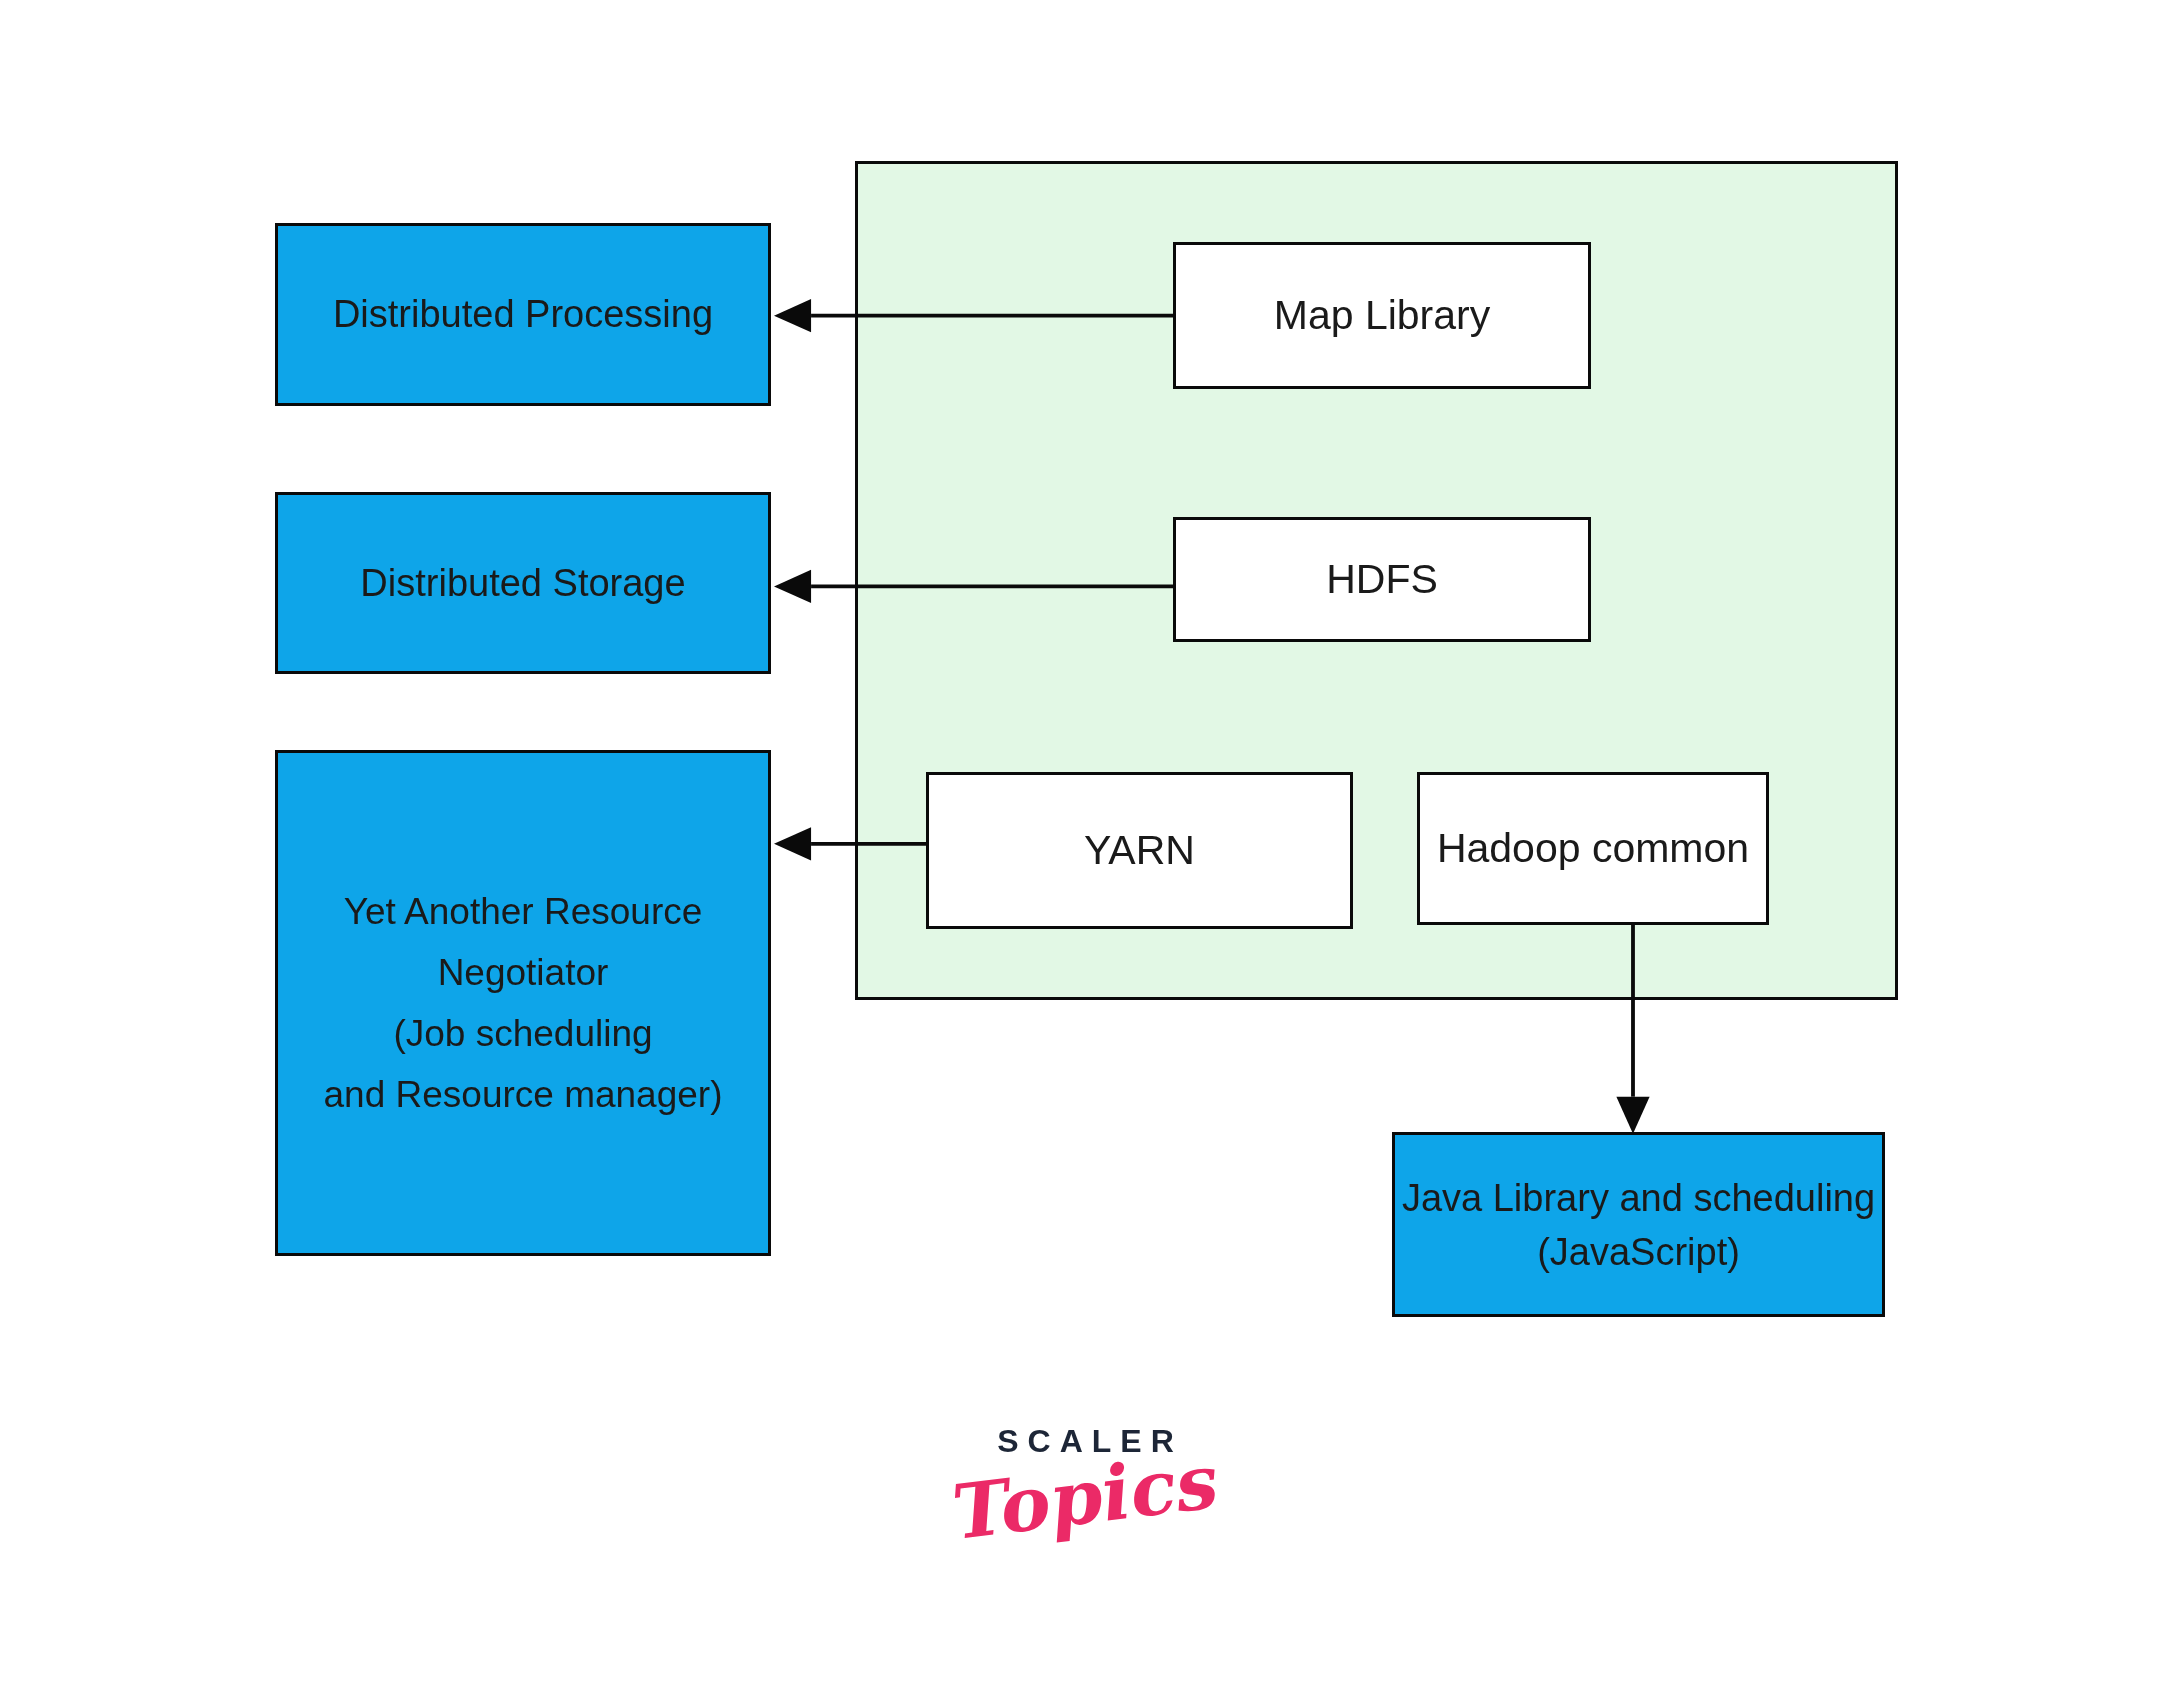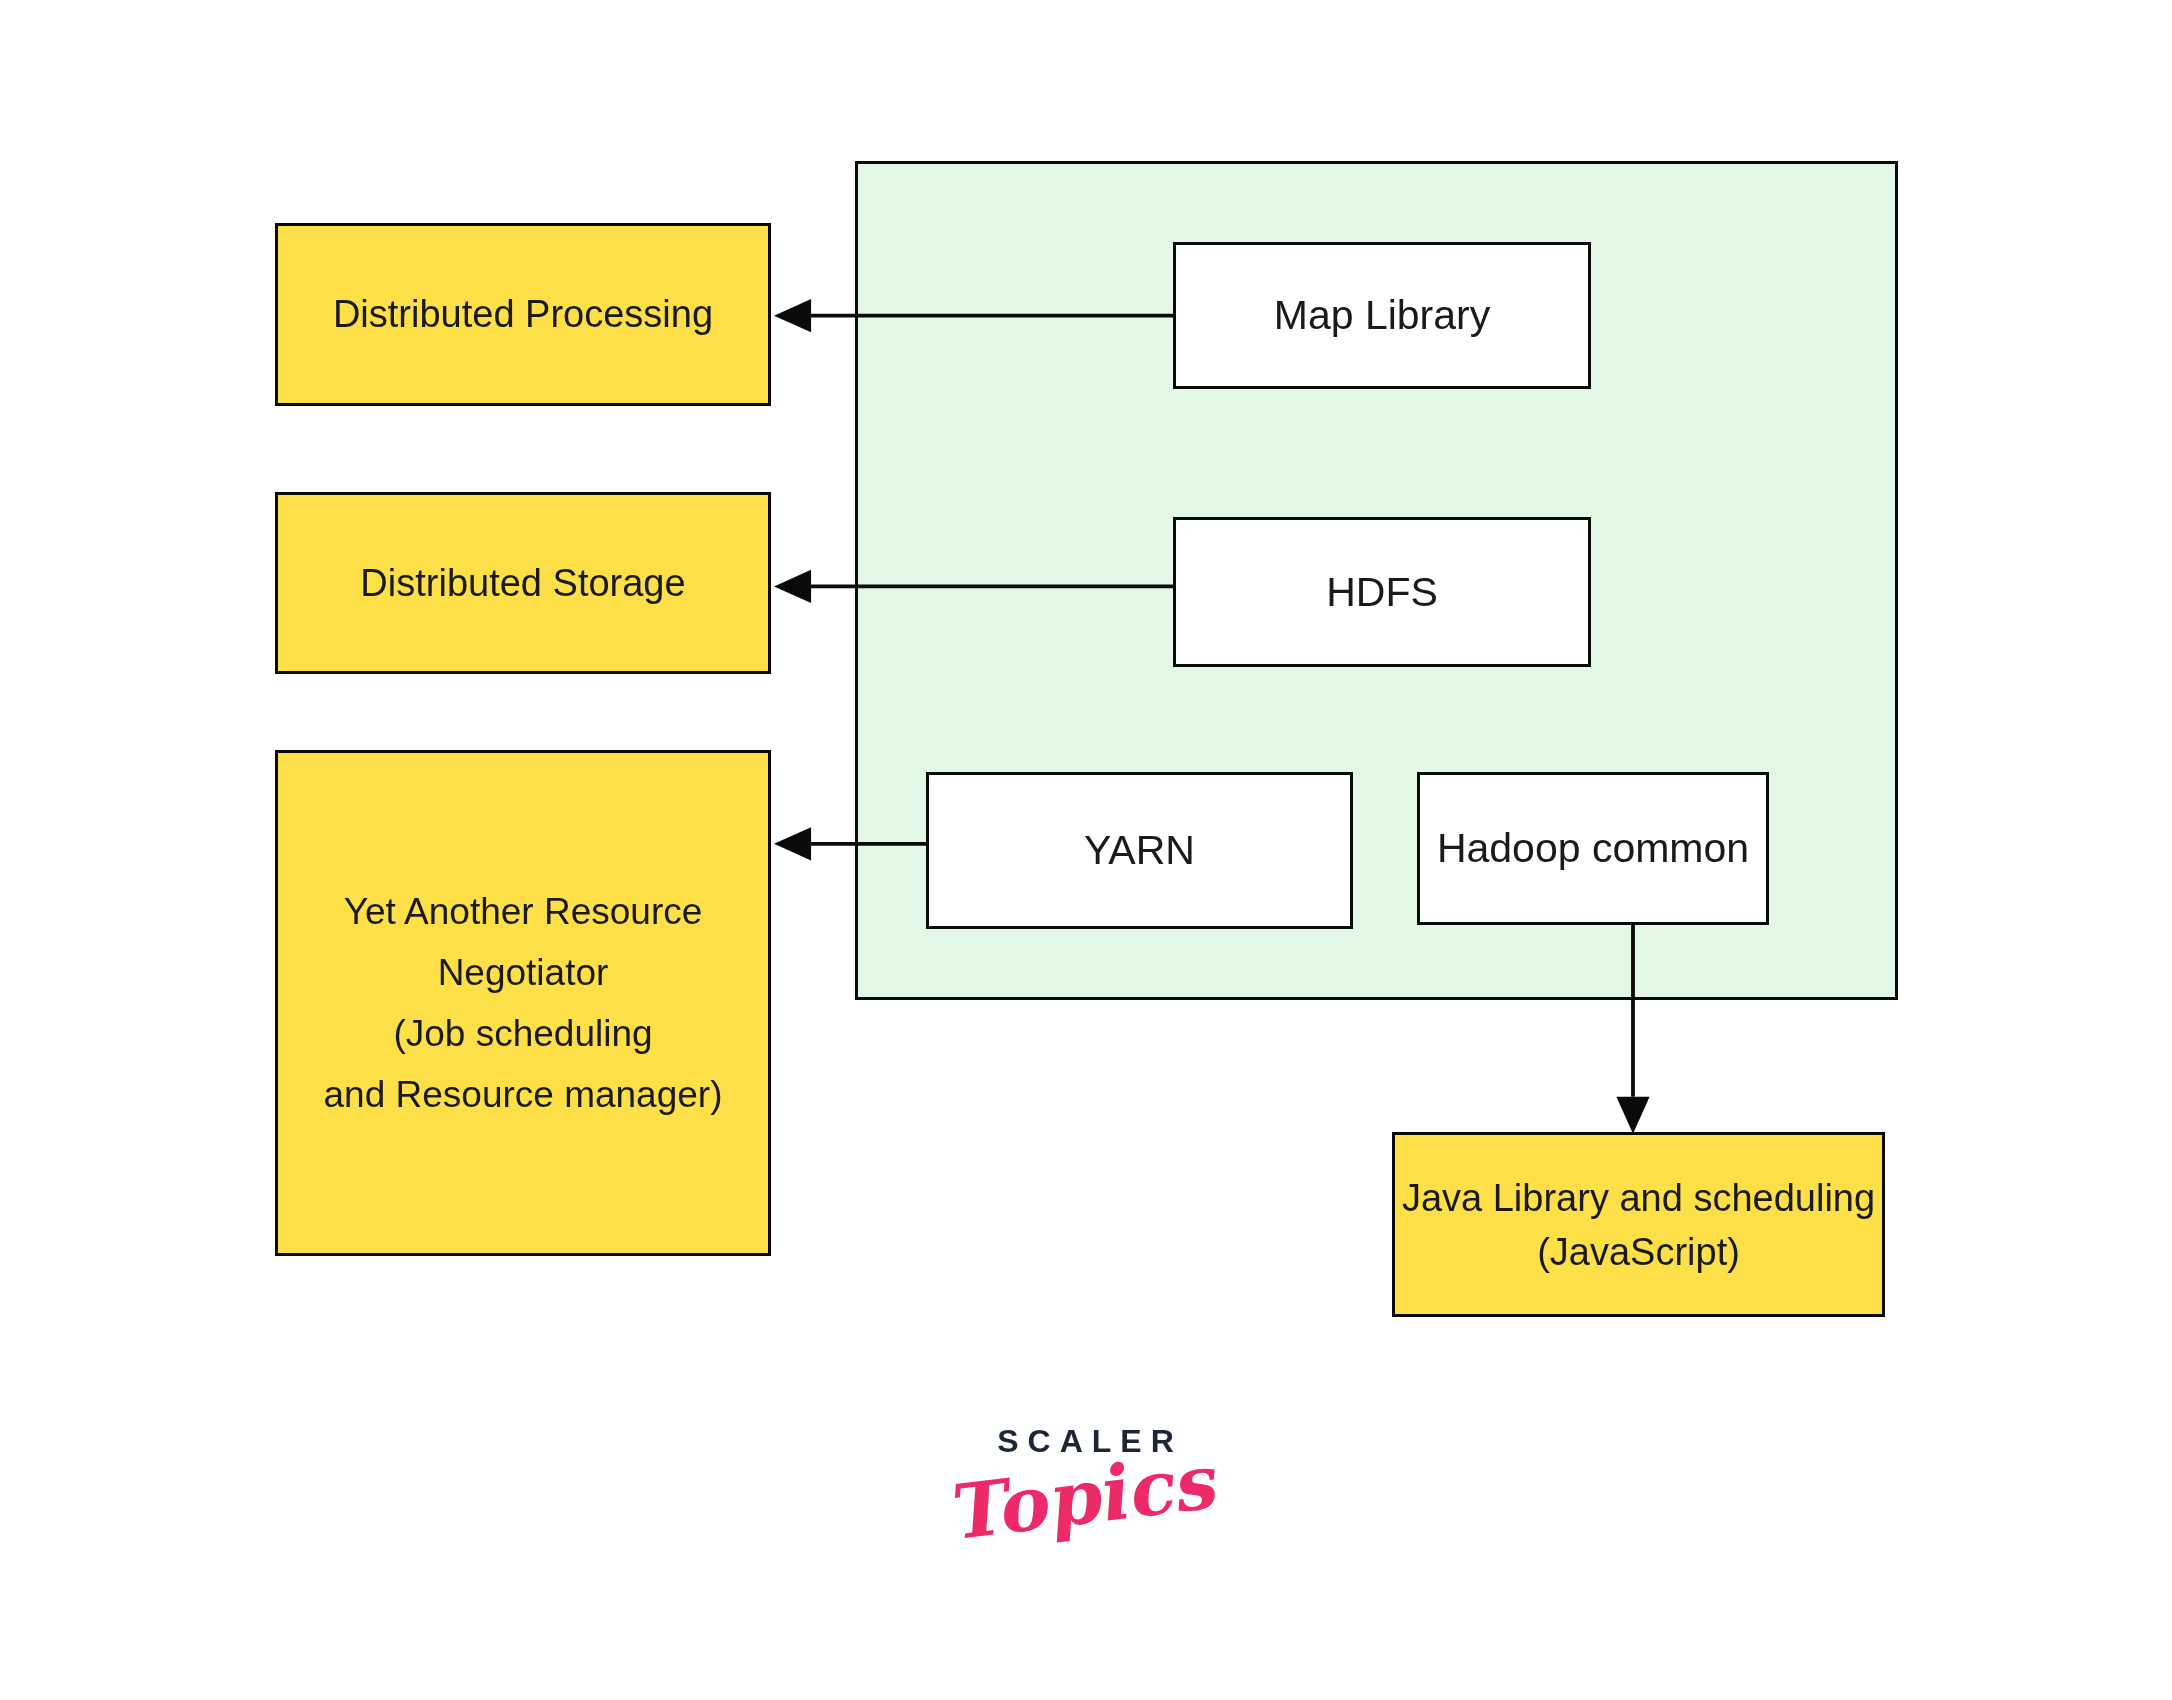--- a/index.html
+++ b/index.html
@@ -37,26 +37,26 @@
     border: 3.2px solid #0a0a0a;
     white-space: pre-line;
   }
 
   .node.white {
     background: #ffffff;
     font-size: 41px;
   }
 
   .node.cream {
-    background: #fde047;
+    background: #0ea5e9;
     font-size: 38px;
   }
 
   #node-map-reduce     { left: 1173px; top: 242px;  width: 418px; height: 147px; }
-  #node-hdfs           { left: 1173px; top: 517px;  width: 418px; height: 150px; }
+  #node-hdfs           { left: 1173px; top: 517px;  width: 418px; height: 125px; }
   #node-yarn           { left: 926px; top: 772px; width: 427px; height: 157px; }
   #node-hadoop-common  { left: 1417px; top: 772px; width: 352px; height: 153px; }
 
   #node-distributed-processing { left: 275px; top: 223px;  width: 496px; height: 183px; }
   #node-distributed-storage    { left: 275px; top: 492px;  width: 496px; height: 182px; }
   #node-yarn-expansion {
     left: 275px; top: 750px; width: 496px; height: 506px;
     font-size: 37px; line-height: 61px;
   }
   #node-java-library {

